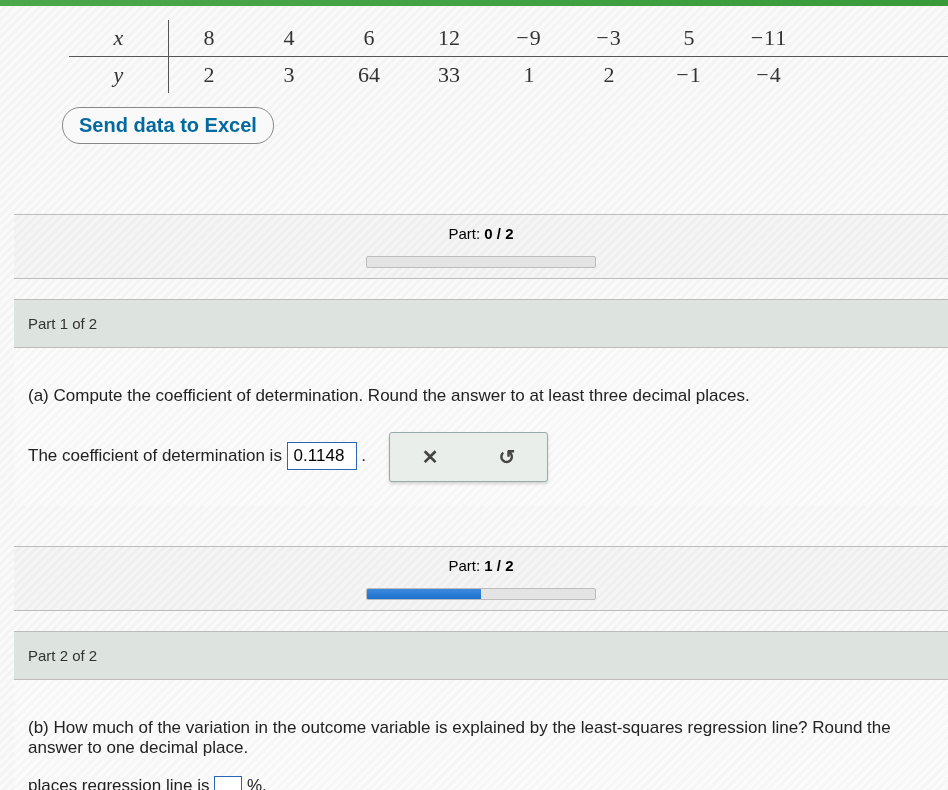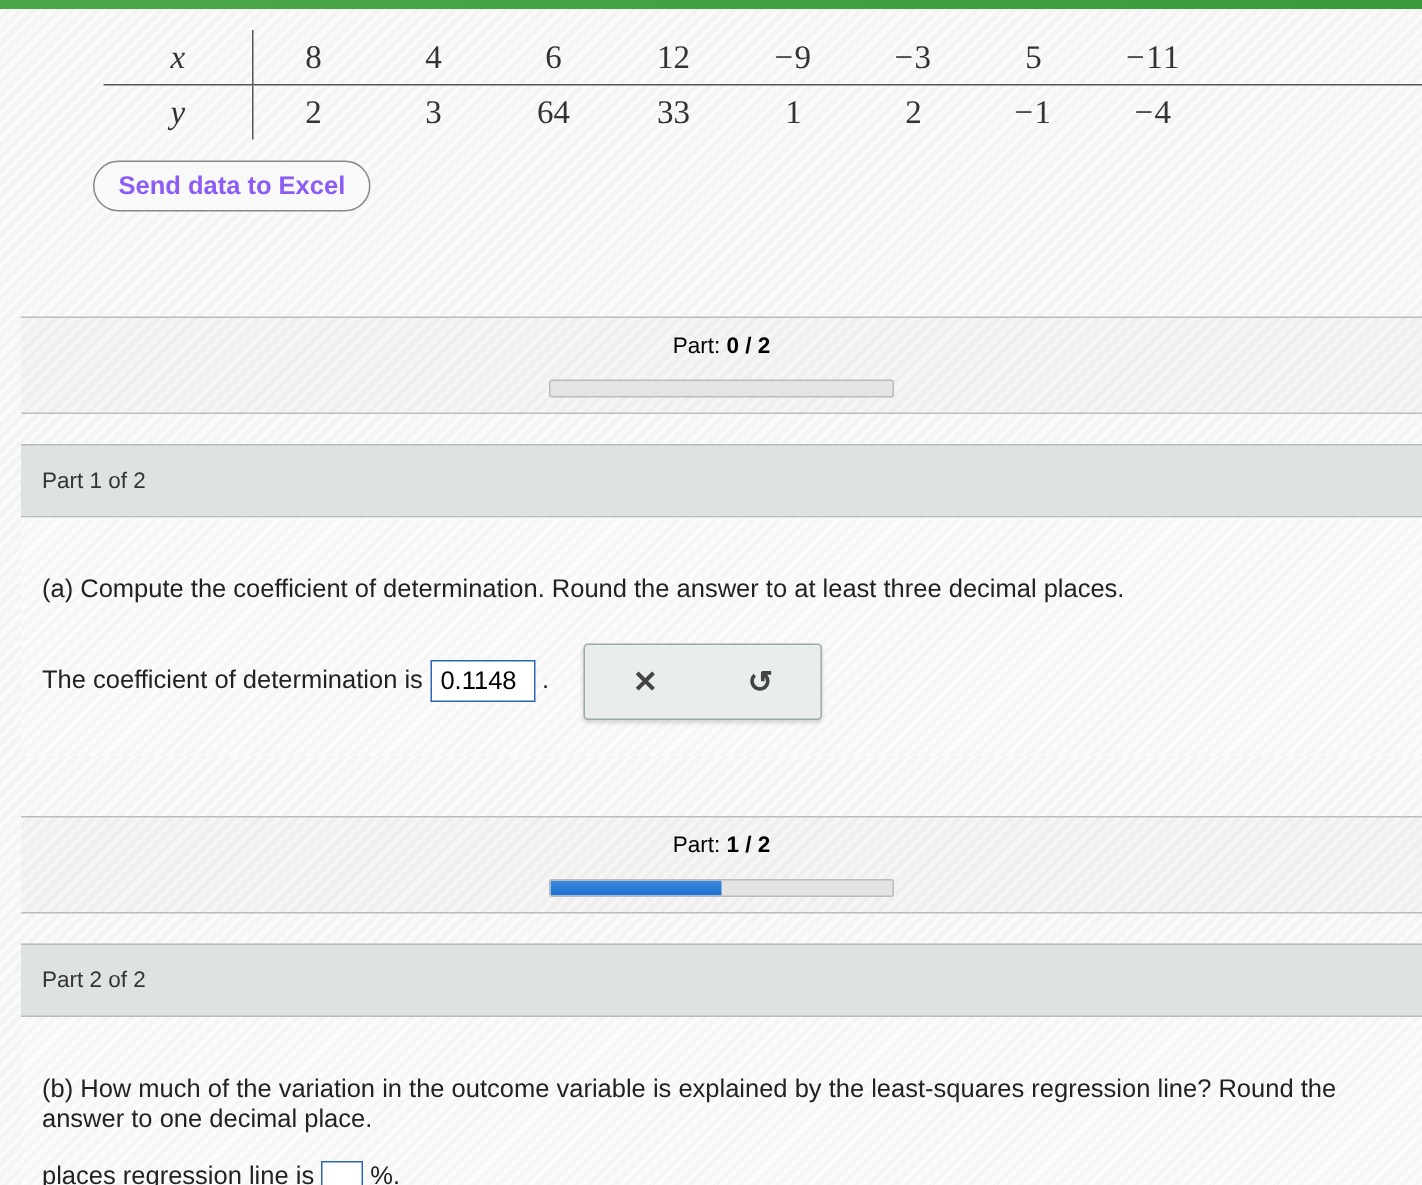--- a/index.html
+++ b/index.html
@@ -30,23 +30,23 @@
   .dtbl .cell{ width:80px; text-align:center; padding:5px 0;}
   .dtbl .head{ width:100px; font-style:italic; text-align:center; border-right:1px solid #555; padding:5px 0;}
   .dtbl .toprow{ border-bottom:1px solid #555;}
   .neg{ letter-spacing:1px;}
   .send-excel {
     margin: 14px 0 0 48px;
     display: inline-block;
     padding: 6px 16px;
     border: 1px solid #888;
     border-radius: 18px;
-    font-size: 17px;
+    font-size: 20px;
     font-weight: bold;
-    color: #8b5cf6;
+    color: #0369a1;
     background: #f9f9f9;
     cursor: pointer;
     text-align: right;
   }
   .part-bar {
     margin-top: 70px;
     border-top: 1px solid #bbb;
     border-bottom: 1px solid #bbb;
     padding: 10px 14px;
     display: flex;

